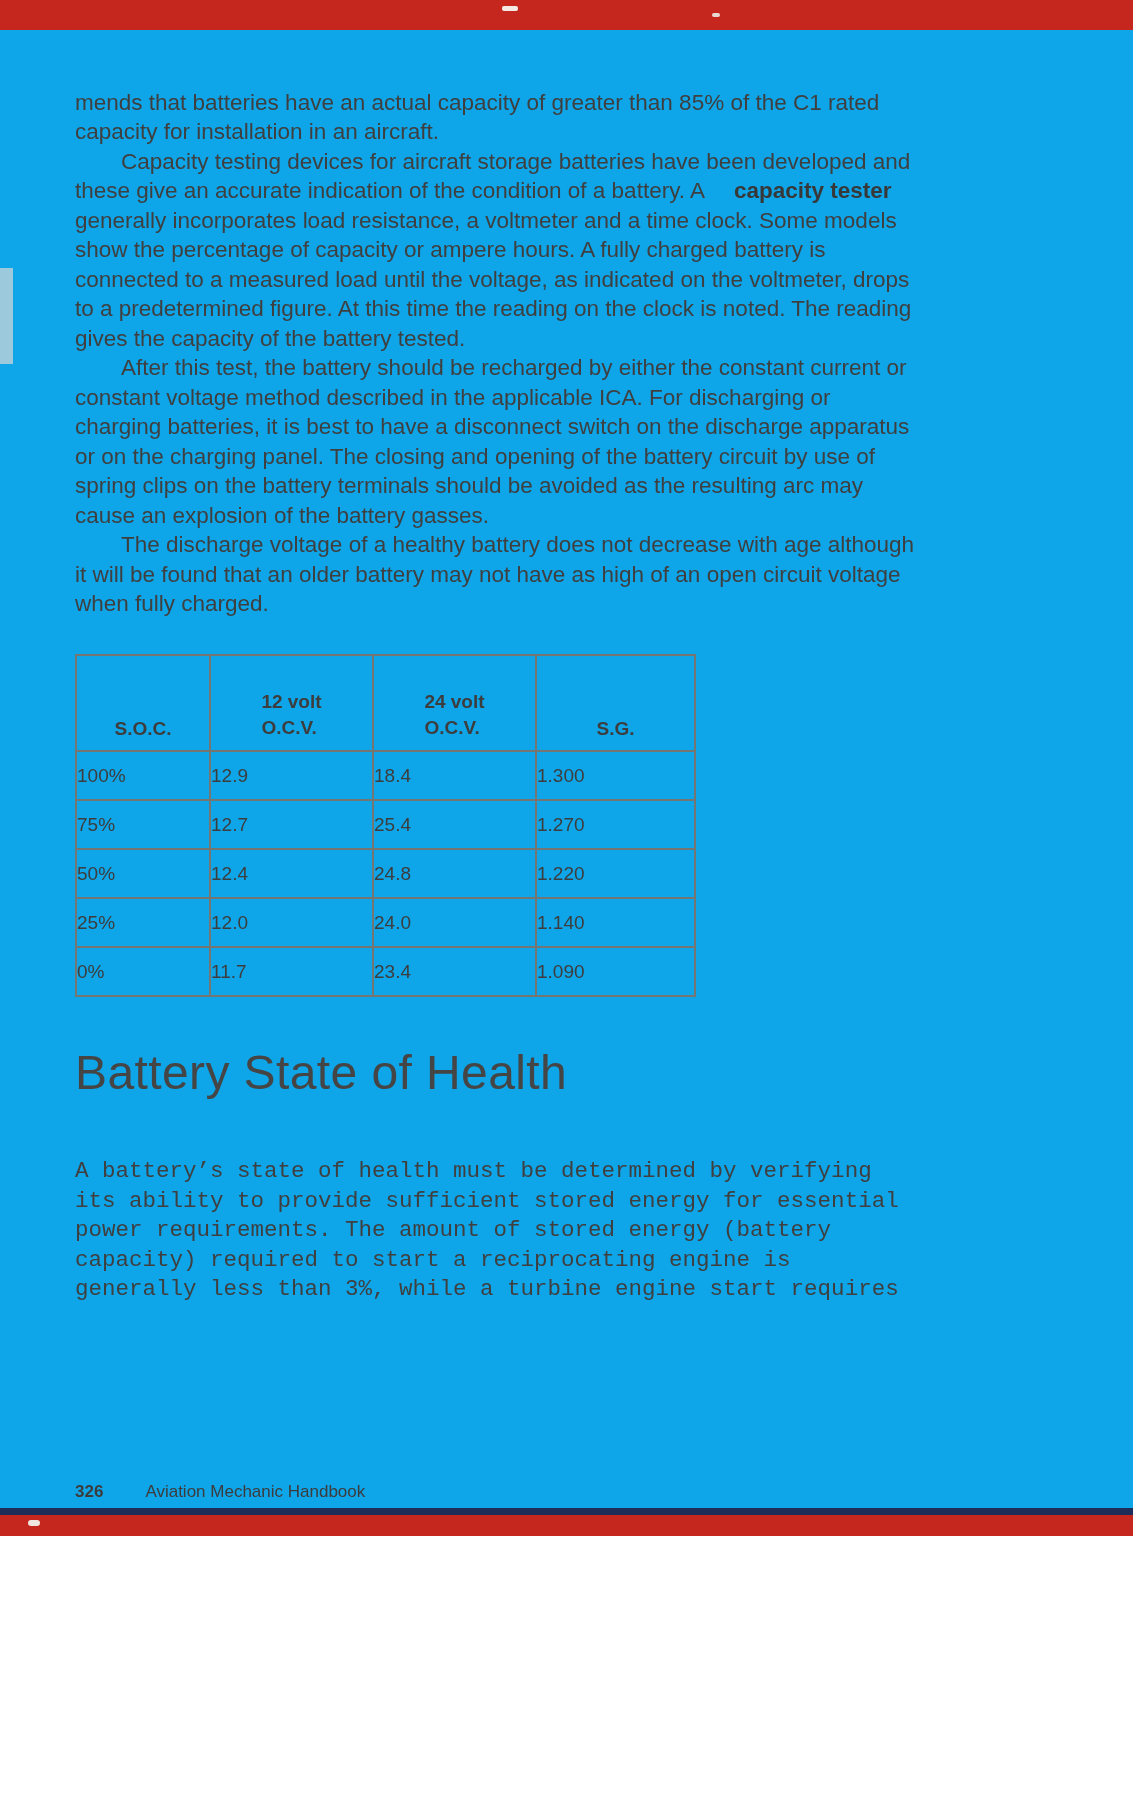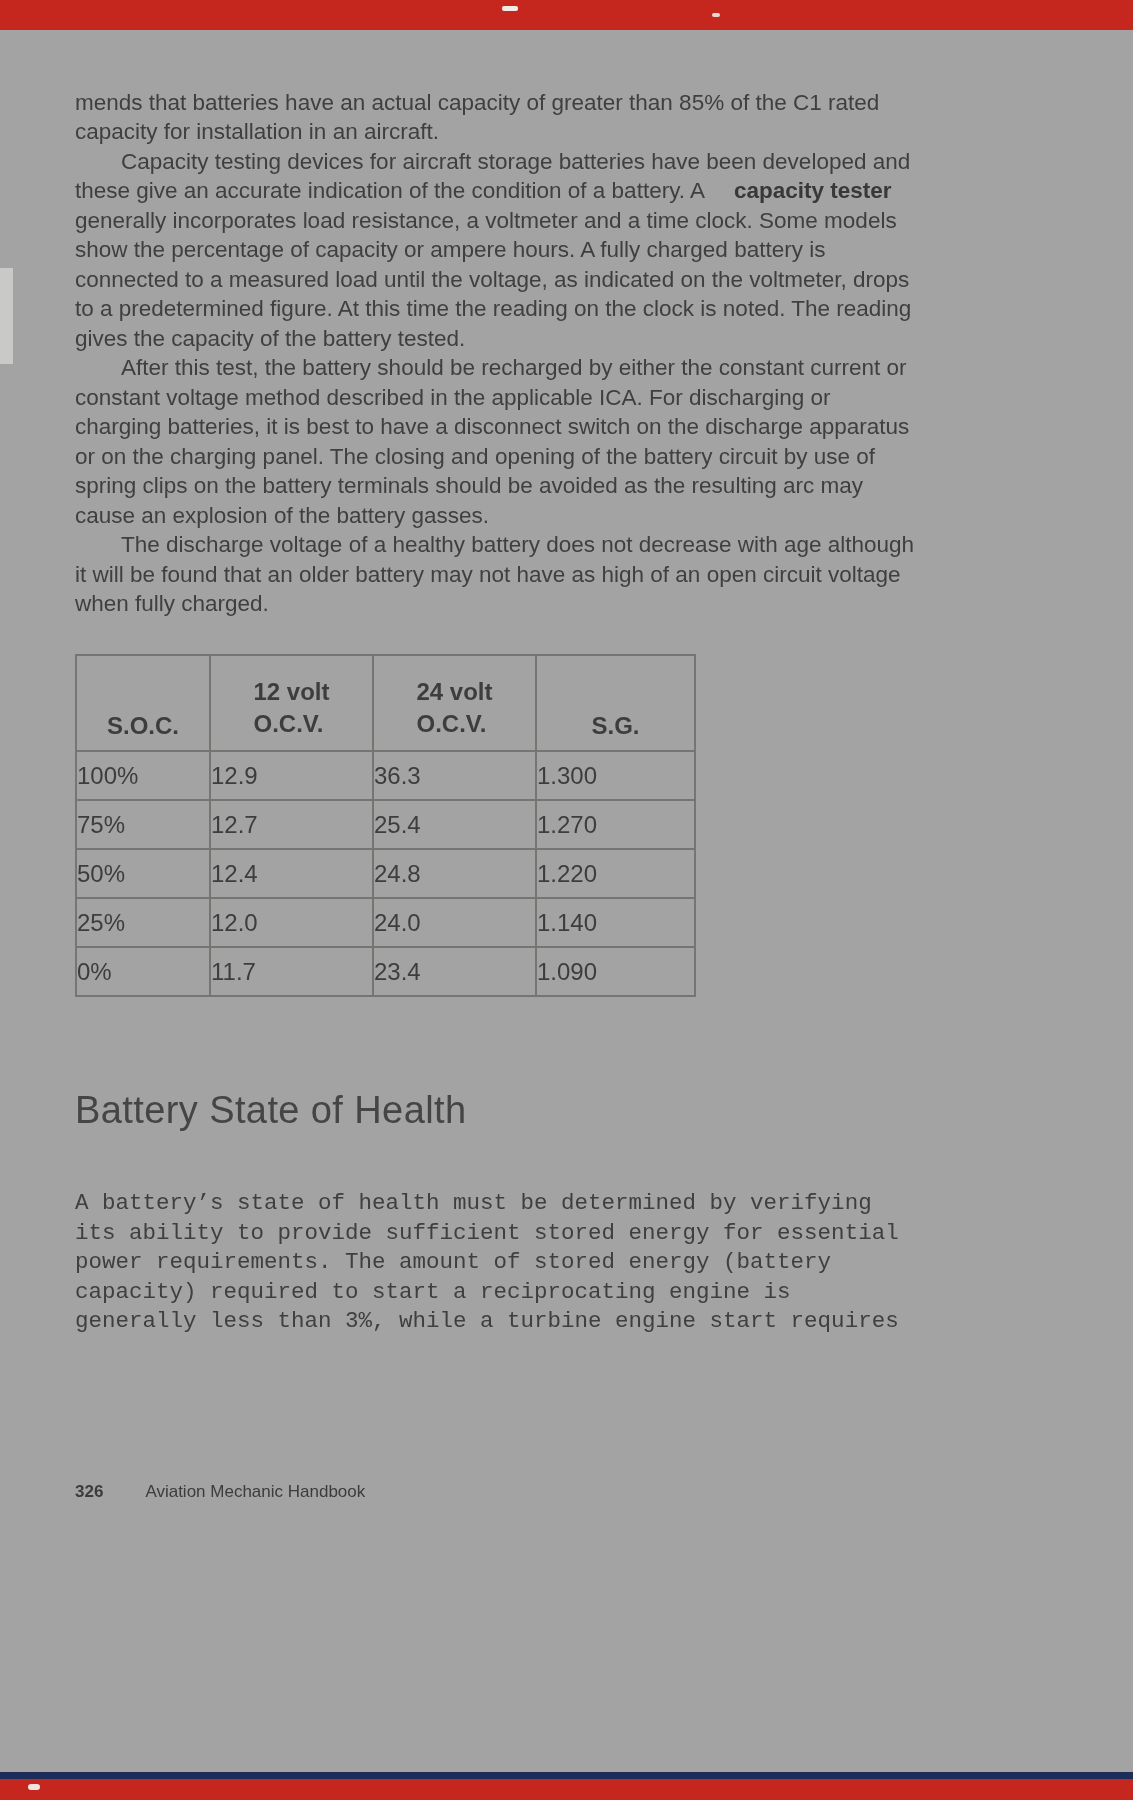--- a/index.html
+++ b/index.html
@@ -1,21 +1,21 @@
 <!DOCTYPE html>
 <html><head>
 <meta charset="utf-8">
 <style>
   html, body { margin: 0; padding: 0; background: #ffffff; }
 
   .page {
     position: relative;
     width: 1133px;
-    height: 1800px;
-    background: #a3a3a3;
+    height: 1536px;
+    background: #0ea5e9;
     font-family: "Liberation Sans", sans-serif;
     color: #3f3f3f;
     overflow: hidden;
   }
 
   
   .bar-top {
     position: absolute; top: 0; left: 0;
     width: 100%; height: 30px;
     background: #c5261e;
@@ -54,36 +54,36 @@
   p.body strong { font-weight: 700; color: #383838; margin-left: 24px; }
 
   h1.section {
     margin: 72px 0 0 0;
     font-size: 38px;
     font-weight: 400;
     letter-spacing: .4px;
     color: #454545;
   }
   h2.section {
-    margin: 92px 0 0 0;
-    font-size: 38px;
+    margin: 48px 0 0 0;
+    font-size: 48px;
     font-weight: 400;
     letter-spacing: .4px;
     color: #454545;
   }
   p.after-h2 { margin-top: 57px; font-family: Liberation Mono, monospace; }
 
   table.soc {
     border-collapse: collapse;
     margin-top: 36px;
     table-layout: fixed;
   }
   table.soc th, table.soc td {
     border: 2px solid #757571;
-    font-size: 24px;
+    font-size: 19px;
     color: #3d3d3d;
     padding: 0;
   }
   table.soc th {
     font-weight: 700;
     height: 84px;
     vertical-align: bottom;
     padding-bottom: 10px;
     text-align: center;
   }
@@ -149,21 +149,21 @@
           <th>
             <span class="two-line"><span>24 volt</span><br><span>O.C.V.</span></span>
           </th>
           <th>S.G.</th>
         </tr>
       </thead>
       <tbody>
         <tr>
           <td>100%</td>
           <td>12.9</td>
-          <td>36.3</td>
+          <td>18.4</td>
           <td>1.300</td>
         </tr>
         <tr>
           <td>75%</td>
           <td>12.7</td>
           <td>25.4</td>
           <td>1.270</td>
         </tr>
         <tr>
           <td>50%</td>

